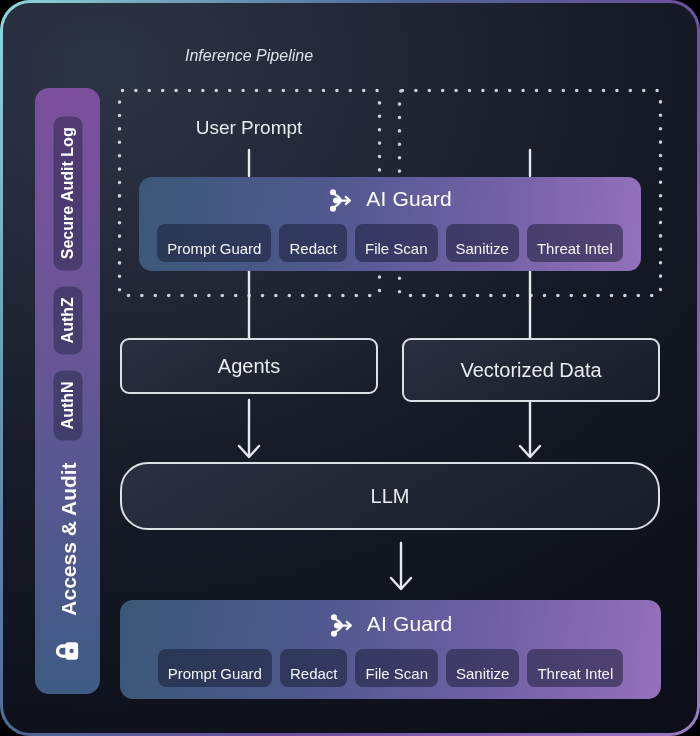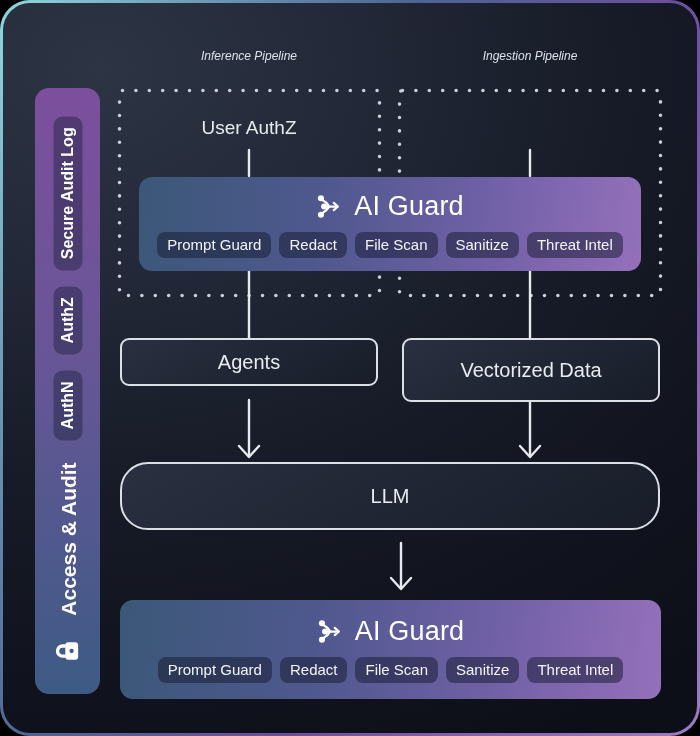--- a/index.html
+++ b/index.html
@@ -7,47 +7,47 @@
        font-family:"Liberation Sans",sans-serif;-webkit-font-smoothing:antialiased;}
 
   
   .frame{position:absolute;inset:0;border-radius:30px;
     background:linear-gradient(118deg,#8fd8dc 0%,#74a8bd 14%,#4d6494 38%,#6b4f9e 62%,#8a63b5 82%,#9d7bc4 100%);}
   .card{position:absolute;inset:3px;border-radius:27px;
     background:radial-gradient(950px 760px at 14% 9%,#2d3444 0%,#222837 28%,#171b27 55%,#10131d 82%,#0d0f18 100%);}
   svg.wires{position:absolute;left:0;top:0;z-index:1;}
 
   .pipeline-label{position:absolute;top:43px;height:26px;line-height:26px;
-    text-align:center;font-style:italic;font-size:12px;color:#dde1e9;z-index:2;}
+    text-align:center;font-style:italic;font-size:16px;color:#dde1e9;z-index:2;}
   #pl-inference{left:118px;width:262px;}
   #pl-ingestion{left:398px;width:264px;}
 
   .io-label{position:absolute;top:116px;height:24px;line-height:24px;
     text-align:center;font-size:19px;color:#e7eaef;z-index:2;}
   #io-user{left:118px;width:262px;}
   #io-enterprise{left:398px;width:264px;}
 
   .node{position:absolute;z-index:2;display:flex;align-items:center;justify-content:center;
     border:2px solid #dbdfe6;border-radius:9px;color:#e8ebf0;font-size:20px;
     background:linear-gradient(150deg,#2a3040 0%,#222736 45%,#181d29 100%);
     box-sizing:border-box;}
-  #node-agents{left:120px;top:338px;width:258px;height:48px;}
+  #node-agents{left:120px;top:338px;width:258px;height:56px;}
   #node-vectorized{left:402px;top:338px;width:258px;height:64px;}
   #node-llm{left:120px;top:462px;width:540px;height:68px;border-radius:28px;}
 
   .banner{position:absolute;z-index:2;border-radius:13px;
     background:linear-gradient(96deg,#3b5878 0%,#4f588e 36%,#6f60a5 68%,#9570bb 100%);
     display:flex;flex-direction:column;align-items:center;justify-content:center;gap:10px;
     box-sizing:border-box;}
   #banner-top{left:139px;top:177px;width:502px;height:94px;}
   #banner-bottom{left:120px;top:600px;width:541px;height:99px;}
   .banner-title{display:flex;gap:11px;color:#ffffff;
-    font-size:27px;font-weight:500;letter-spacing:.2px;}
+    font-size:21px;font-weight:500;letter-spacing:.2px;}
   .chips{display:flex;gap:8px;}
-  .chip{background:rgba(23,27,50,0.52);border-radius:8px;padding:4px 10px 5px;
+  .chip{background:rgba(23,27,50,0.52);border-radius:8px;padding:16px 10px 5px;
     color:#f3f4f8;font-size:15px;font-weight:500;white-space:nowrap;}
 
   .sidebar{position:absolute;left:35px;top:88px;width:65px;height:606px;z-index:2;
     border-radius:14px;
     background:linear-gradient(180deg,#7c4f9d 0%,#675696 45%,#3d5b85 100%);}
   .sidebar-rot{position:absolute;left:-235px;top:358px;width:606px;height:65px;z-index:3;
     transform:rotate(-90deg);display:flex;align-items:center;justify-content:center;gap:16px;}
   .sidebar-title{color:#ffffff;font-size:21px;font-weight:600;margin:0 6px;}
   .sidebar-chip{background:rgba(24,28,56,0.42);border-radius:9px;padding:5px 11px 6px;
     color:#ffffff;font-size:16px;font-weight:600;white-space:nowrap;}
@@ -75,23 +75,22 @@
 
       <line x1="530" y1="400" x2="530" y2="455"></line>
       <polyline points="520,446 530,457 540,446"></polyline>
 
       <line x1="401" y1="543" x2="401" y2="587"></line>
       <polyline points="391,578 401,589 411,578"></polyline>
     </g>
   </svg>
 
   <div class="pipeline-label" id="pl-inference">Inference Pipeline</div>
-  <div class="pipeline-label" id="pl-ingestion">Ingestion Pipeline</div>
 
-  <div class="io-label" id="io-user">User AuthZ</div>
+  <div class="io-label" id="io-user">User Prompt</div>
 
   <div class="banner" id="banner-top">
     <div class="banner-title">
       <span class="icon">
         <svg width="27" height="27" viewBox="0 0 24 24">
           <g fill="#ffffff">
             <circle cx="4.4" cy="4.6" r="2.7"></circle>
             <circle cx="4.4" cy="19.4" r="2.7"></circle>
             <circle cx="7.2" cy="12" r="2.7"></circle>
           </g>

